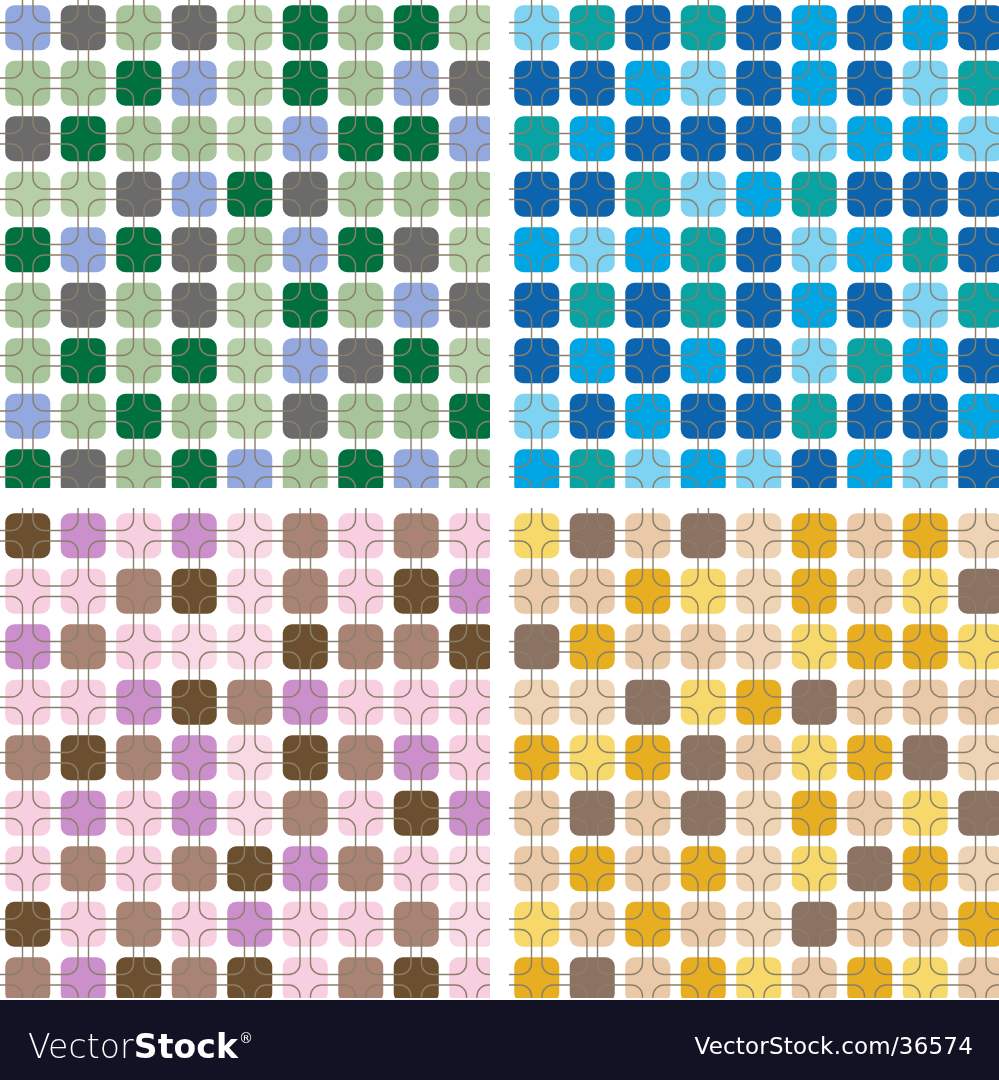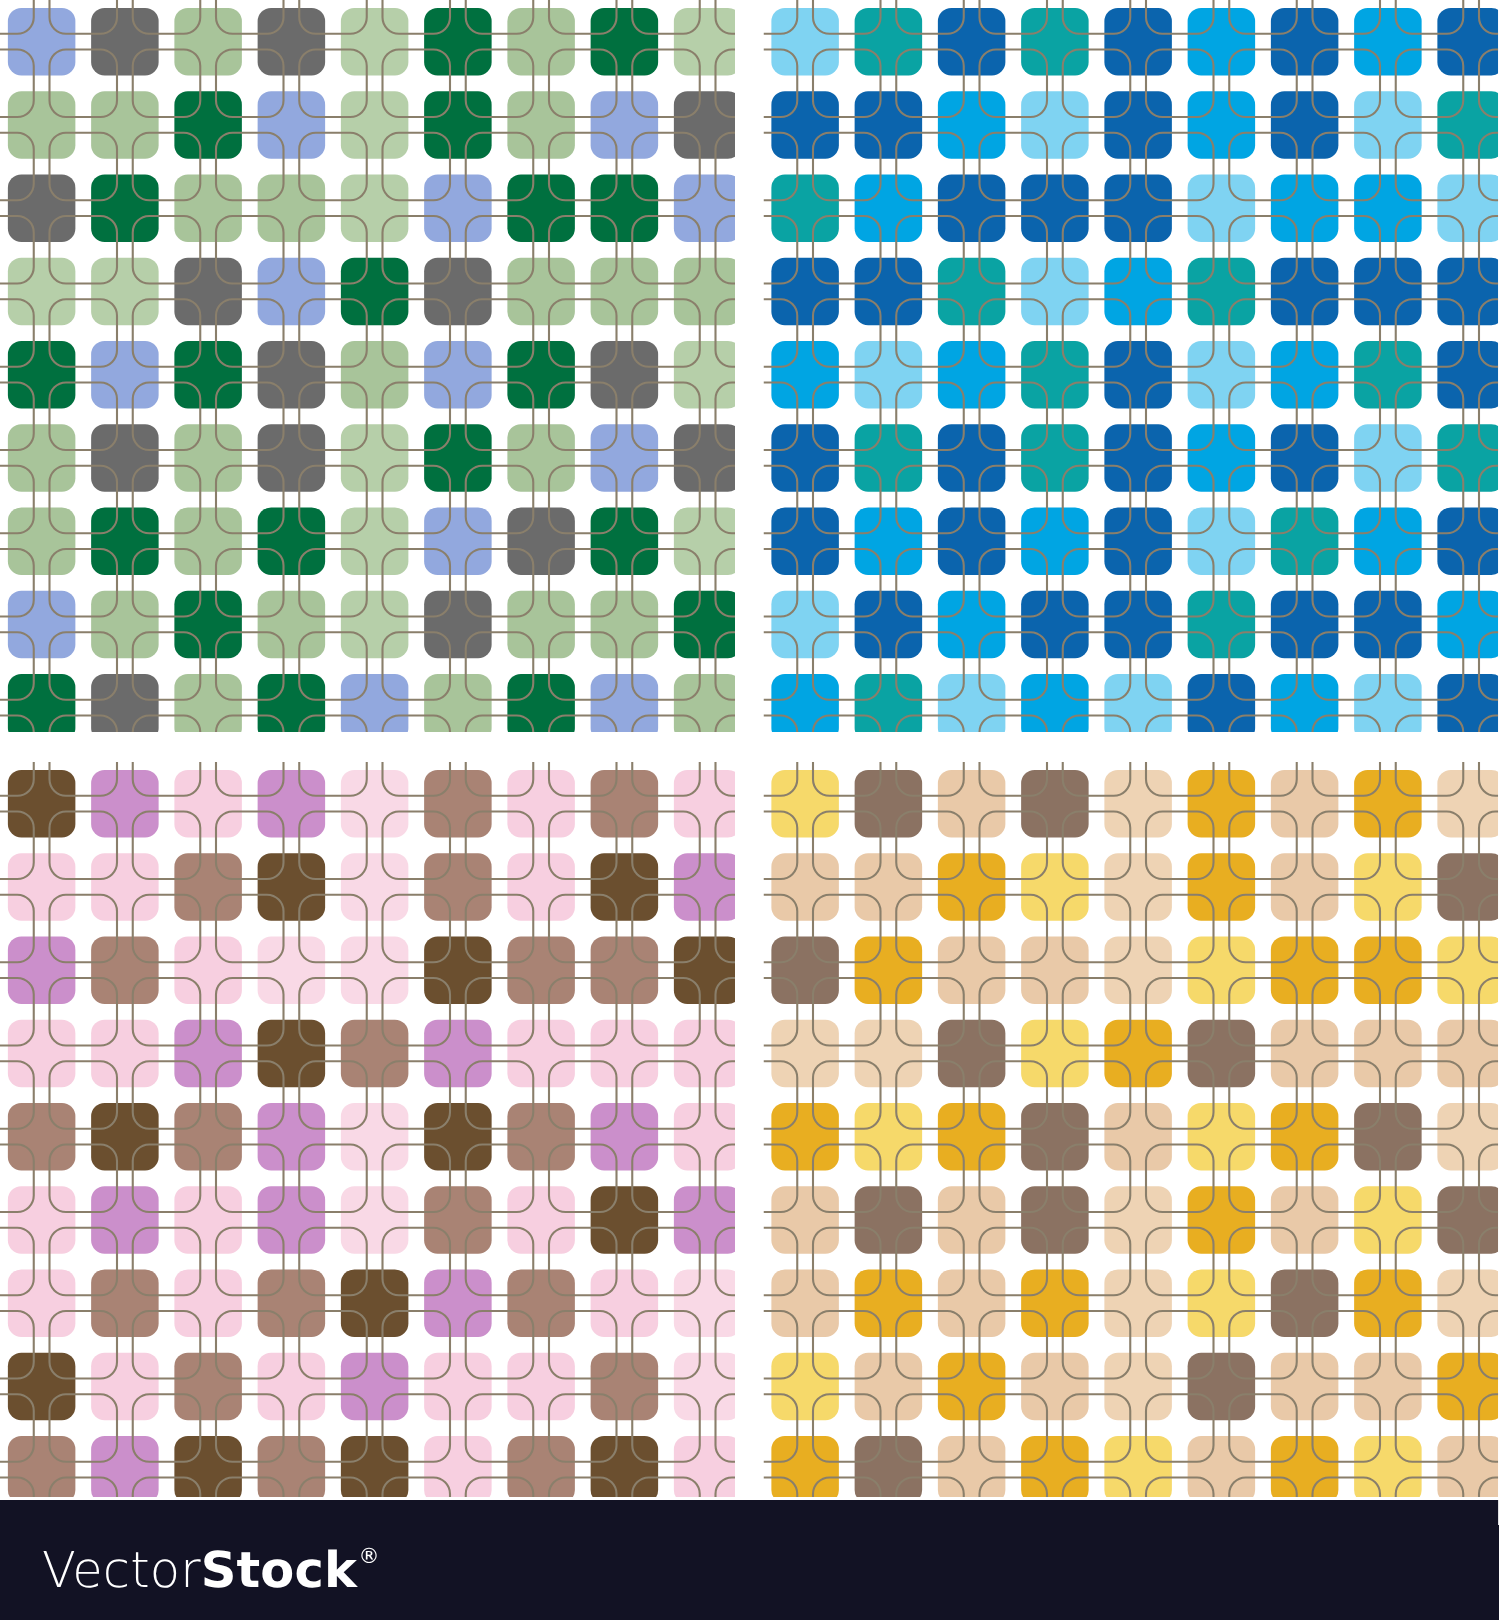--- a/index.html
+++ b/index.html
@@ -1007,15 +1007,16 @@
         </svg>
       </div>
     </div>
 
   <div id="footer-bar">
     <div id="brand-logo">
       <span id="brand-vector">Vector</span>
       <span id="brand-stock">Stock</span>
       <span id="brand-reg">®</span>
     </div>
+    <div id="footer-url">VectorStock.com/36574</div>
   </div>
 
 </div>
 
 </body></html>

